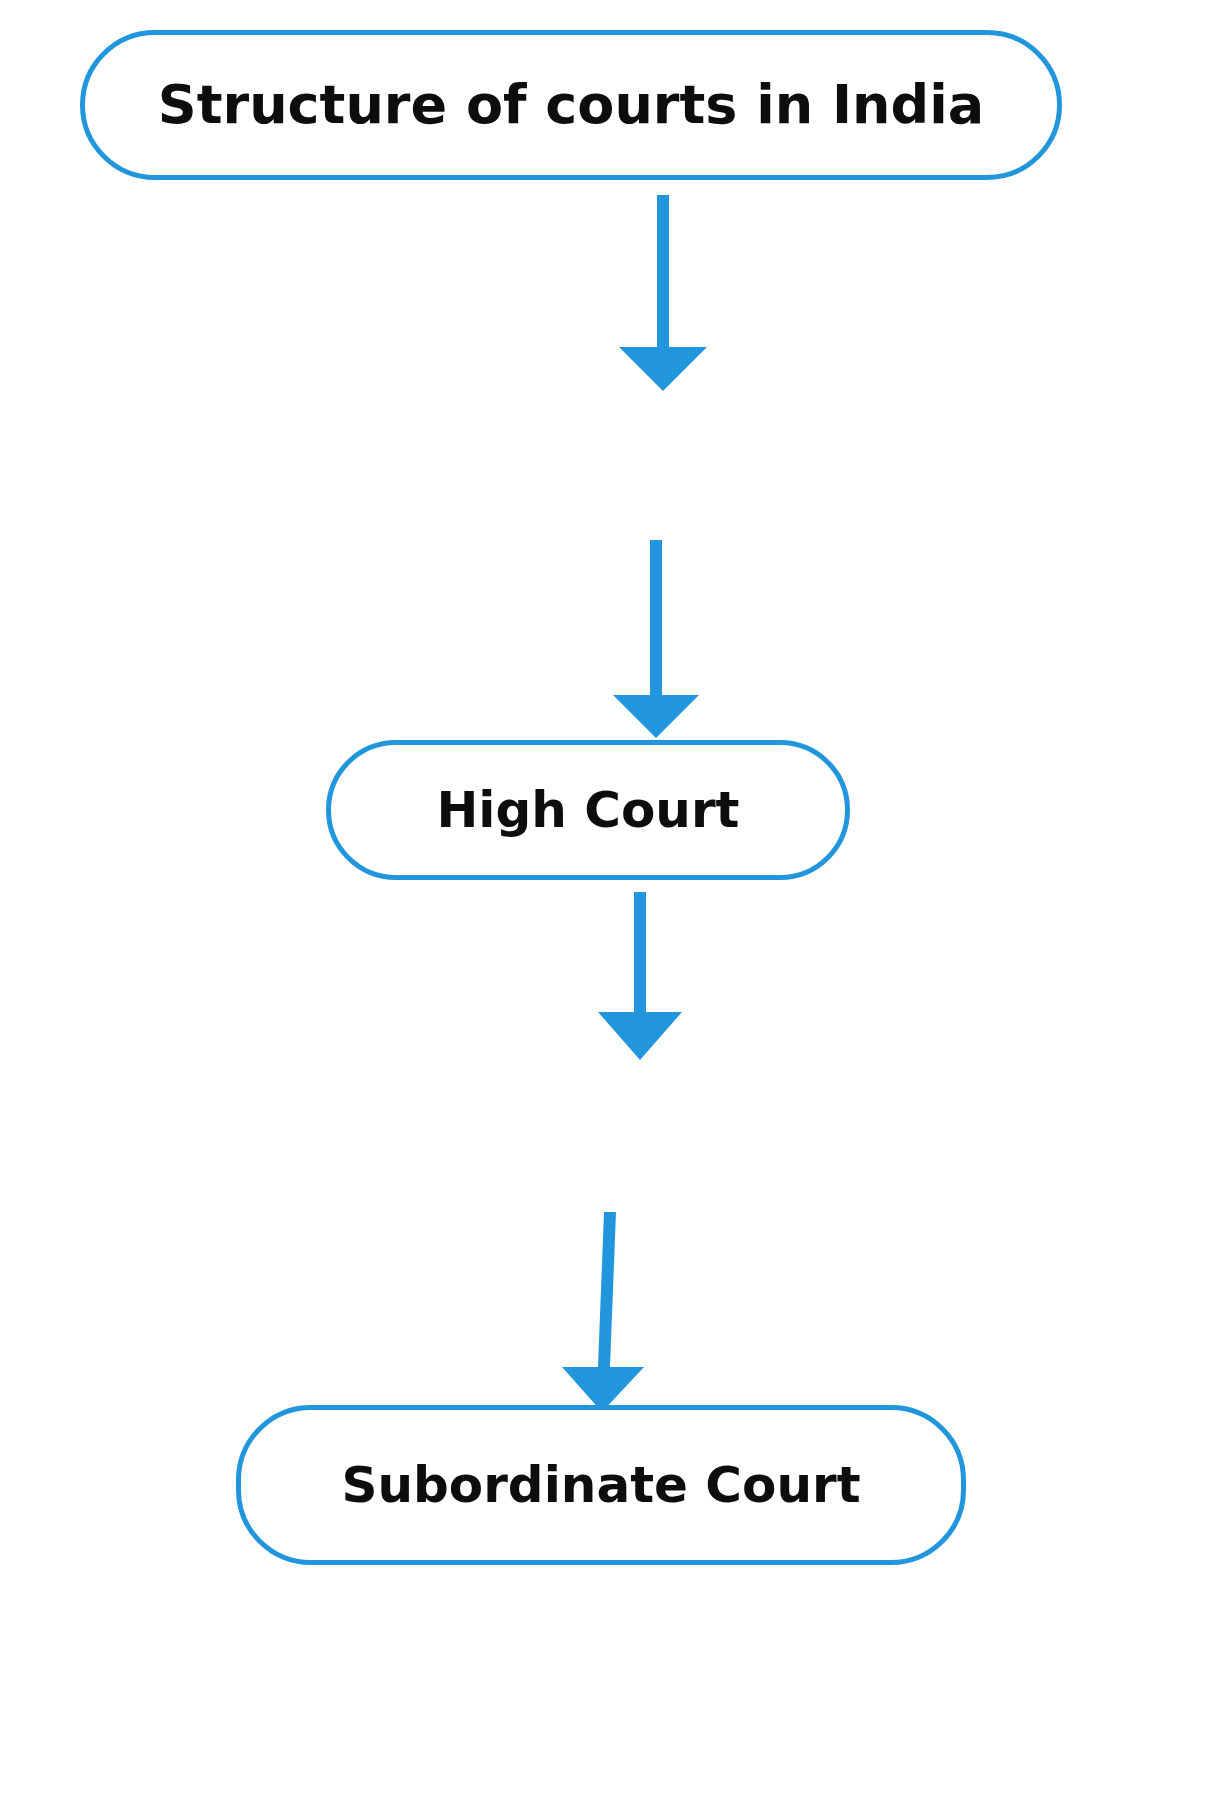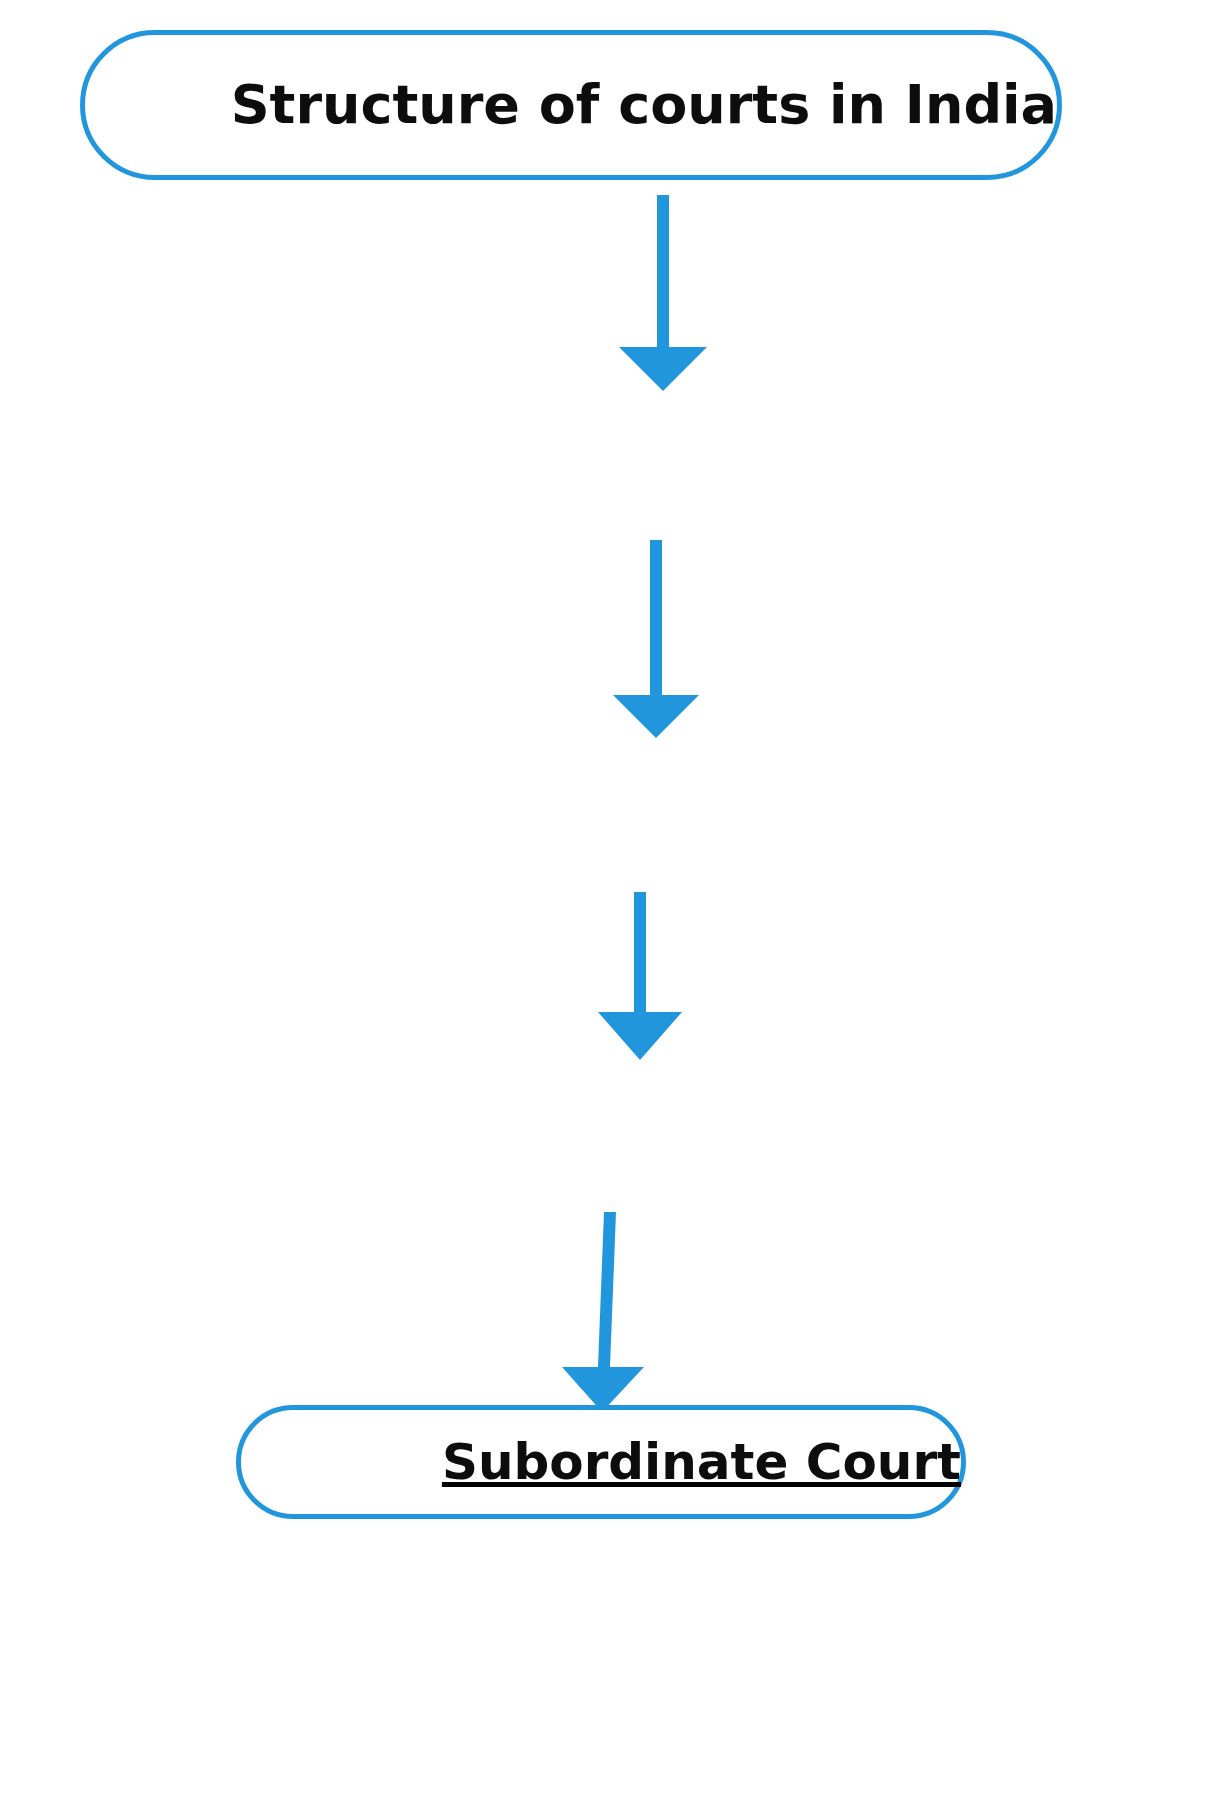--- a/index.html
+++ b/index.html
@@ -22,38 +22,38 @@
 
   
   .node {
     position: absolute;
     box-sizing: border-box;
     background: #ffffff;
     border-style: solid;
     border-width: 5px;
     display: flex;
     align-items: center;
-    justify-content: flex-end;
+    justify-content: center;
     z-index: 2;
   }
   .node-label {
     font-family: "DejaVu Sans", sans-serif;
     font-weight: bold;
     color: #0d0d0d;
     white-space: nowrap;
     letter-spacing: 0px;
     line-height: 1;
   }
 
   
   #node-0 { left: 80px;  top: 30px;   width: 982px; height: 150px; border-radius: 75px; }
   #node-1 { left: 255px; top: 385px;  width: 642px; height: 140px; border-radius: 70px; }
   #node-2 { left: 326px; top: 740px;  width: 524px; height: 140px; border-radius: 70px; }
   #node-3 { left: 295px; top: 1060px; width: 596px; height: 140px; border-radius: 70px; }
-  #node-4 { left: 236px; top: 1405px; width: 730px; height: 114px; border-radius: 75px; text-decoration: underline; }
+  #node-4 { left: 236px; top: 1405px; width: 730px; height: 160px; border-radius: 75px; }
 
   #node-0 .node-label { font-size: 54px; }
   #node-1 .node-label { font-size: 50px; }
   #node-2 .node-label { font-size: 50px; }
   #node-3 .node-label { font-size: 50px; }
   #node-4 .node-label { font-size: 50px; }
 
   
   .connector {
     position: absolute;
@@ -80,19 +80,22 @@
 
   <svg class="connector" id="edge-3" style="left:552px; top:1212px;" width="130" height="210" viewBox="0 0 130 210">
     <path d="M 52 0 L 46 155 L 10 155 L 50 200 L 92 155 L 58 155 L 64 0 Z" fill="#2196dd"></path>
   </svg>
 
   <div class="node" id="node-0" style="border-color:#2196dd;">
     <span class="node-label">Structure of courts in India</span>
   </div>
 
 
+  <div class="node" id="node-2" style="border-color:#2196dd;">
+    <span class="node-label">High Court</span>
+  </div>
 
 
   <div class="node" id="node-4" style="border-color:#2196dd;">
     <span class="node-label">Subordinate Court</span>
   </div>
 
 </div>
 
 </body></html>

